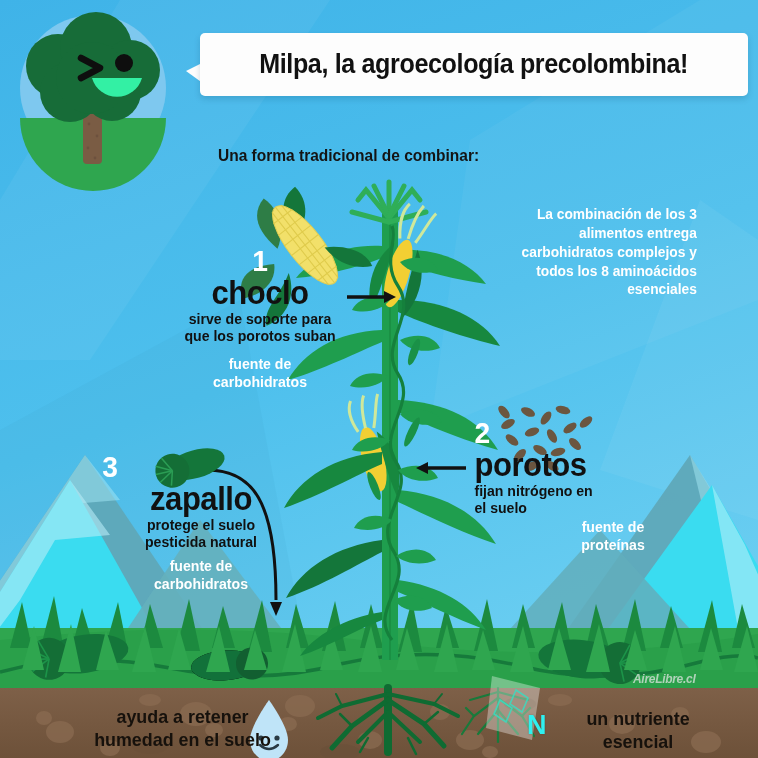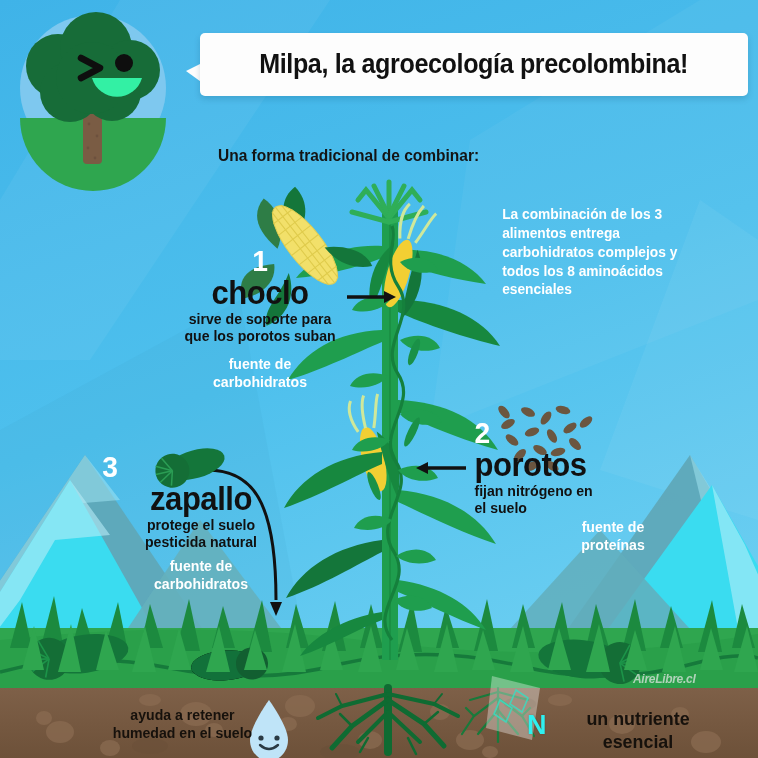--- a/index.html
+++ b/index.html
@@ -41,36 +41,36 @@
   #subtitle span{display:inline-block;transform:scaleX(.94);transform-origin:left;}
 
   
   #choclo-block{left:160px;top:246px;width:200px;text-align:center;}
   .num{font-size:30px;font-weight:bold;line-height:1;}
   .name{font-size:33px;font-weight:bold;line-height:1.02;letter-spacing:-.5px;}
   .desc{font-size:15px;font-weight:bold;line-height:1.18;}
   .sub{font-size:15px;font-weight:bold;line-height:1.18;}
 
   
-  #combo{left:497px;top:205px;width:205px;text-align:left;font-size:14.5px;
+  #combo{left:497px;top:205px;width:205px;text-align:right;font-size:14.5px;
          font-weight:bold;color:#fff;line-height:1.3;}
   #combo div{transform:scaleX(.95);}
 
   
   #porotos-block{left:468px;top:418px;width:215px;text-align:left;}
   #porotos-block .num{color:#fff;}
   #porotos-extra{left:548px;top:518px;width:130px;text-align:center;font-size:15px;
                  font-weight:bold;color:#fff;line-height:1.18;}
 
   
   #zapallo-block{left:96px;top:452px;width:210px;text-align:center;}
   #zapallo-block .num{color:#fff;text-align:left;}
 
   
-  #ground-left{left:75px;top:706px;width:215px;text-align:center;font-size:15px;
+  #ground-left{left:75px;top:706px;width:215px;text-align:center;font-size:19px;
                font-weight:bold;color:#16110c;line-height:1.2;}
   #ground-right{left:563px;top:708px;width:150px;text-align:center;font-size:19px;
                 font-weight:bold;color:#16110c;line-height:1.2;}
   #n-letter{left:527px;top:710px;font-size:27px;font-weight:bold;color:#2ff0ef;
             text-shadow:0 0 2px rgba(0,0,0,.25);}
   #watermark{left:633px;top:672px;font-size:12px;font-style:italic;font-weight:bold;
              color:#bfd9c6;letter-spacing:-.3px;opacity:.9;}
   .nw{white-space:nowrap;}
 </style>
 </head>

